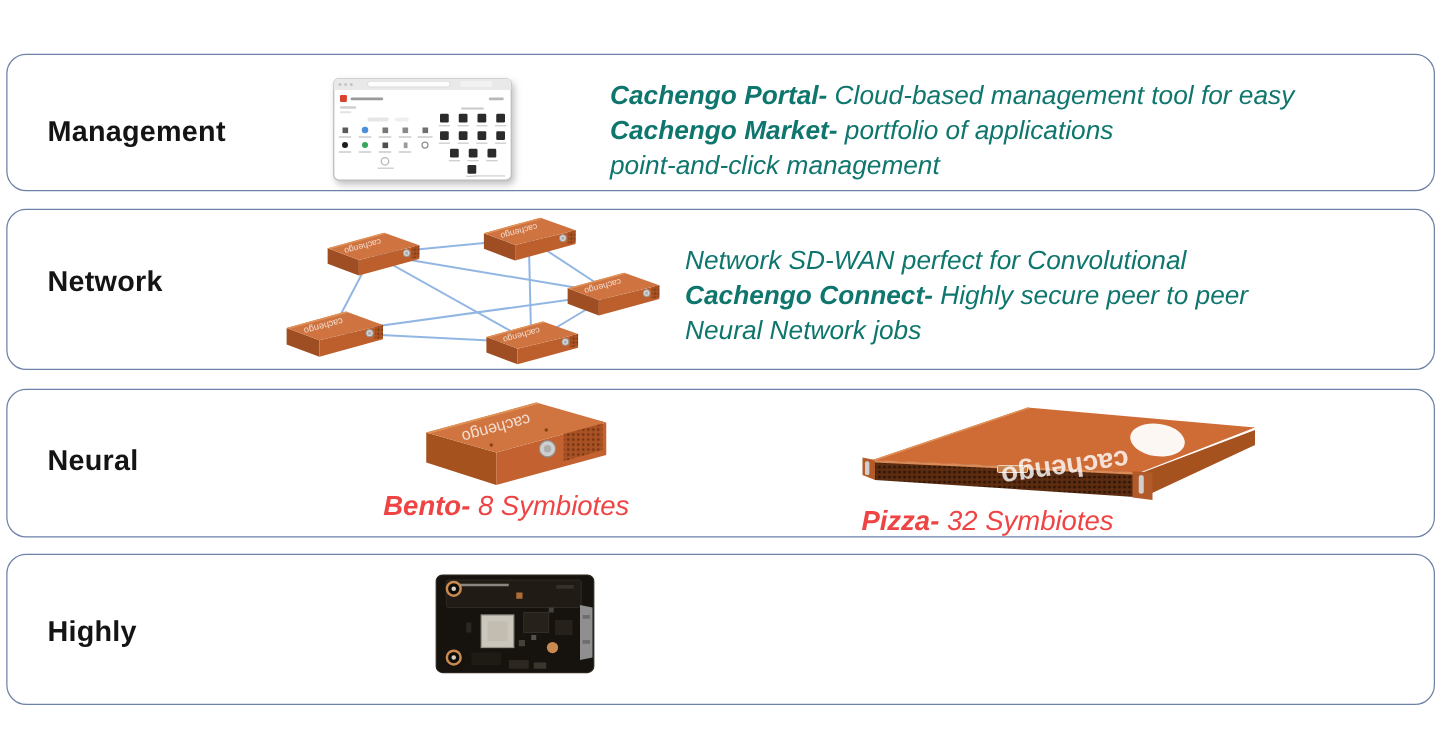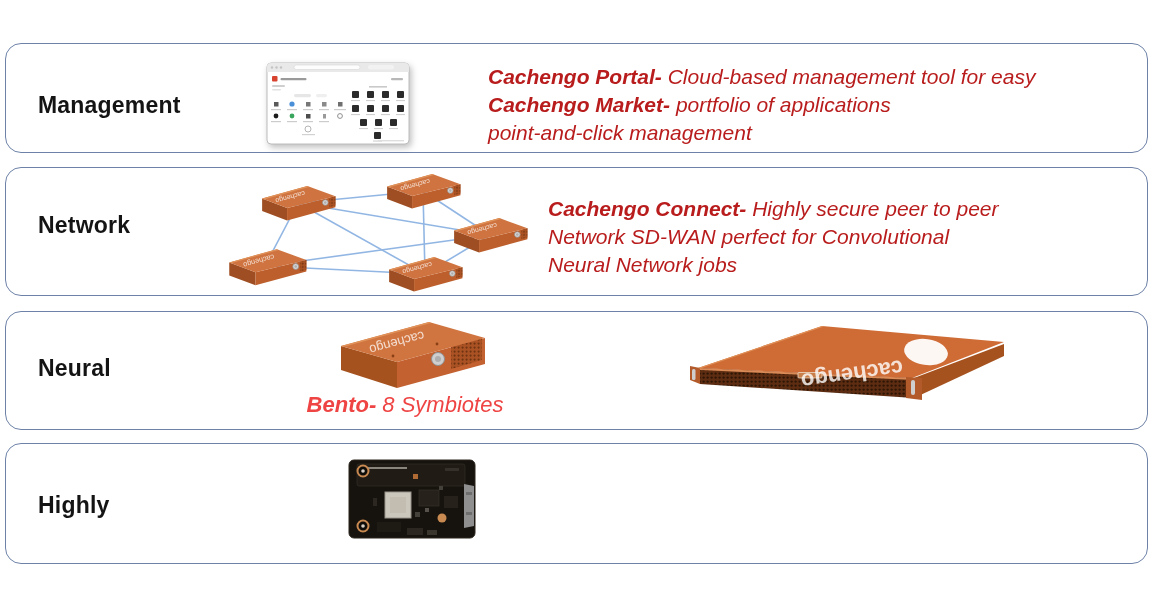--- a/index.html
+++ b/index.html
@@ -1,21 +1,21 @@
 <!DOCTYPE html>
 <html><head>
 <meta charset="utf-8">
 <style>
   html,body{margin:0;padding:0;background:#ffffff;}
   .canvas{position:relative;width:1154px;height:605px;background:#ffffff;
           font-family:"Liberation Sans",sans-serif;overflow:hidden;}
   .row{position:absolute;left:5px;width:1143px;box-sizing:border-box;
        border:1.6px solid #6e82a8;border-radius:16px;background:#ffffff;}
   .row-label{position:absolute;font-size:23px;color:#141414;letter-spacing:.2px;font-weight:bold;}
-  .desc{position:absolute;font-size:21px;font-style:italic;color:#b91c1c;line-height:28px;}
+  .desc{position:absolute;font-size:21px;font-style:italic;color:#0f766e;line-height:28px;}
   .desc-line{white-space:nowrap;}
   .desc .b{font-weight:700;}
   .caption{position:absolute;font-size:22px;font-style:italic;color:#ef4444;text-align:center;white-space:nowrap;}
   .caption .b{font-weight:700;}
   .img{position:absolute;}
   .shadowed{filter:drop-shadow(2px 3px 3px rgba(0,0,0,.25));}
   svg text{font-family:"Liberation Sans",sans-serif;}
 </style>
 </head>
 <body>
@@ -138,22 +138,22 @@
       <line x1="292" y1="66" x2="227" y2="105"></line>
     </g>
     <use href="#netbox" transform="translate(186,2) scale(0.78)"></use>
     <use href="#netbox" transform="translate(61,14) scale(0.78)"></use>
     <use href="#netbox" transform="translate(253,46) scale(0.78)"></use>
     <use href="#netbox" transform="translate(28,77) scale(0.82)"></use>
     <use href="#netbox" transform="translate(188,85) scale(0.78)"></use>
   </svg>
 
   <div class="desc" style="left:548px;top:195px;">
+    <div class="desc-line"><span class="b"></span><span>Network SD-WAN perfect for Convolutional</span></div>
     <div class="desc-line"><span class="b">Cachengo Connect-</span><span> Highly secure peer to peer</span></div>
-    <div class="desc-line"><span class="b"></span><span>Network SD-WAN perfect for Convolutional</span></div>
     <div class="desc-line"><span class="b"></span><span>Neural Network jobs</span></div>
   </div>
 
   <div class="row" style="top:311px;height:119px;"></div>
   <div class="row-label" style="left:38px;top:355px;">Neural</div>
 
   <svg class="img" style="left:333px;top:314px;" width="158" height="80" viewBox="0 0 158 80">
     <polygon points="8,32 64,48 64,74 8,56" fill="#a5521f"></polygon>
     <polygon points="64,48 152,24 152,50 64,74" fill="#c36130"></polygon>
     <polygon points="118,31 149,23 149,46 118,55" fill="url(#vent)"></polygon>
@@ -176,20 +176,23 @@
     <polygon points="30,52 244,62 244,64 30,54" fill="#d98a56"></polygon>
     <polygon points="244,62 334,28 334,40 244,82" fill="#a5521f"></polygon>
     <polygon points="28,52 152,10 334,26 242,62" fill="#cf6c36"></polygon>
     <polygon points="28,52 152,10 154,10.5 30,52.5" fill="#e09259"></polygon>
     <rect x="128" y="56.5" width="24" height="5.5" rx="1" fill="#c87f4a" stroke="#eadbc8" stroke-width="0.8"></rect>
     <polygon points="236,61 252,62 252,84 236,82" fill="#b25a2a"></polygon>
     <rect x="241" y="64" width="4" height="15" rx="2" fill="#cfcfcf"></rect>
     <ellipse cx="256" cy="36" rx="22" ry="13" transform="rotate(8 256 36)" fill="#ffffff" opacity="0.95"></ellipse>
     <text transform="translate(232,44) rotate(172)" font-size="22" font-weight="bold" fill="#ffffff" opacity="0.8">cachengo</text>
   </svg>
+  <div class="caption" style="left:645px;top:404px;width:290px;">
+    <span class="b">Pizza-</span><span> 32 Symbiotes</span>
+  </div>
 
   <div class="row" style="top:443px;height:121px;"></div>
   <div class="row-label" style="left:38px;top:492px;">Highly</div>
 
   <svg class="img" style="left:347px;top:456px;" width="133" height="86" viewBox="0 0 133 86">
     <rect x="2" y="4" width="126" height="78" rx="5" fill="#16130e" stroke="#2a241c" stroke-width="1"></rect>
     <rect x="10" y="8" width="108" height="22" rx="2" fill="#201c15" stroke="#35302a" stroke-width="0.6"></rect>
     <rect x="18" y="11" width="42" height="2" fill="#8a867e"></rect>
     <rect x="98" y="12" width="14" height="3" fill="#35302a"></rect>
     <rect x="66" y="18" width="5" height="5" fill="#b06a33"></rect>

